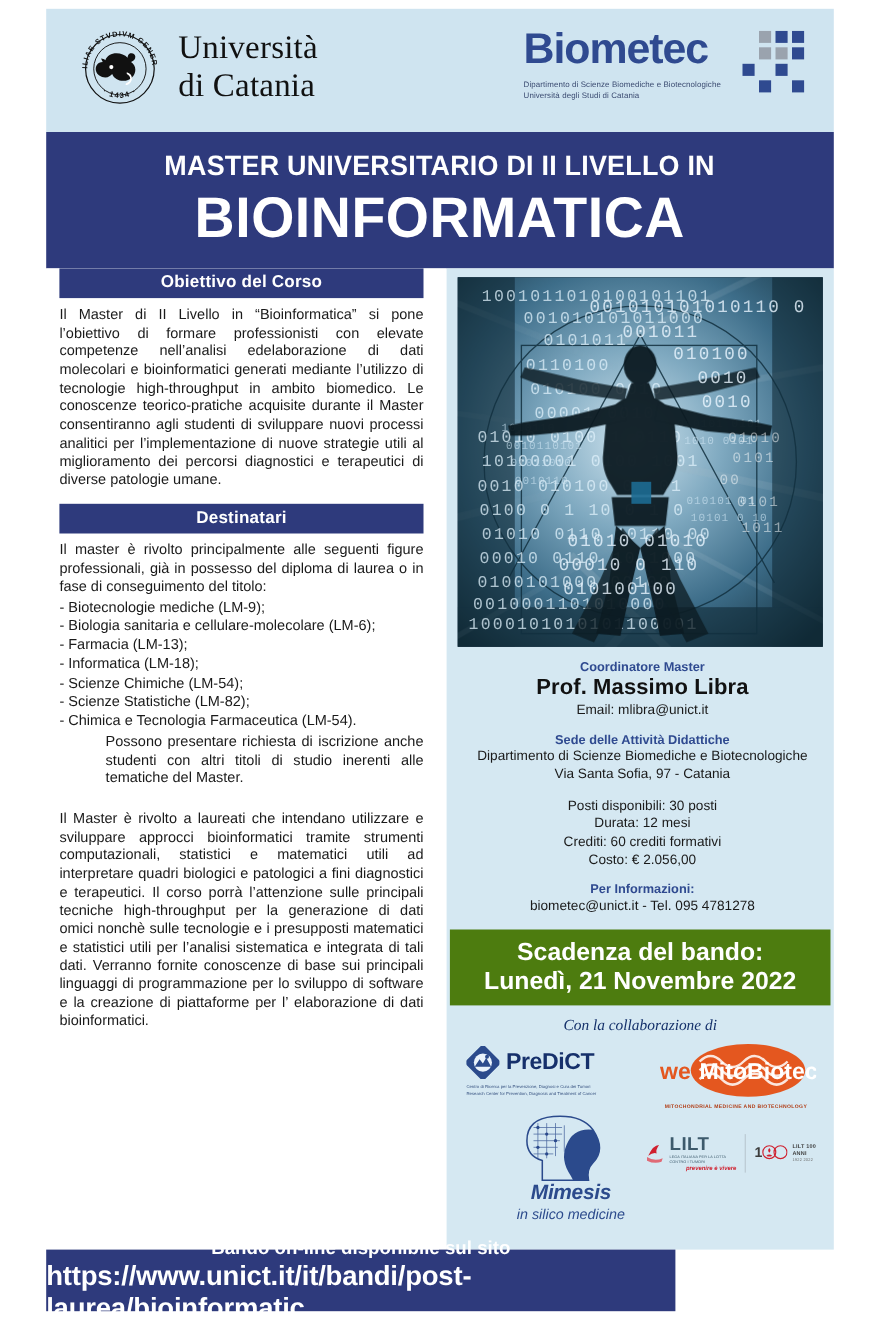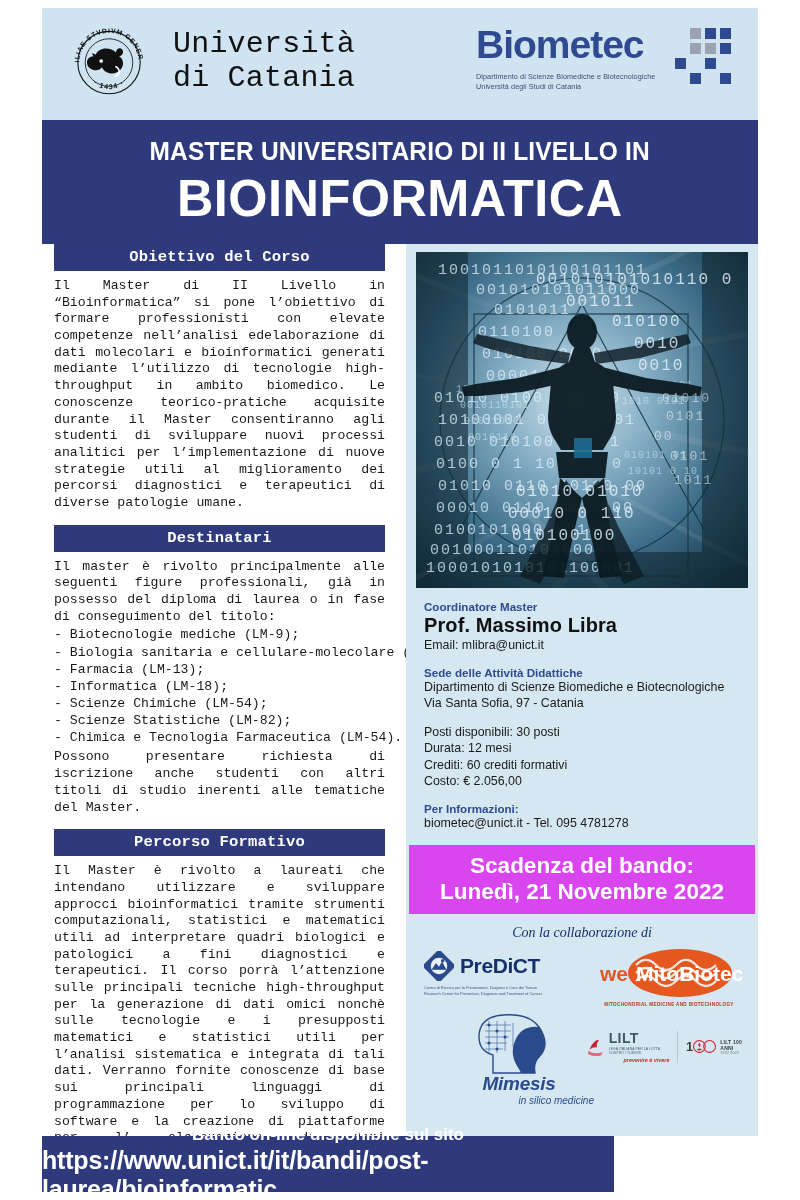--- a/index.html
+++ b/index.html
@@ -23,22 +23,22 @@
     position: absolute; left: 0; top: 0;
     width: 716px; height: 112px;
     background: #cfe4f0;
   }
   .uc-logo {
     position: absolute; left: 28px; top: 14px;
     display: flex; align-items: center; gap: 14px;
   }
   .uc-seal { width: 78px; height: 78px; flex: none; }
   .uc-words {
-    font-family: Liberation Mono, monospace;
-    color: #111; line-height: 1.0; margin-left: 11px;
+    font-family: Liberation Serif, serif;
+    color: #111; line-height: 1.0;
   }
   .uc-words .l1 { font-size: 30px; letter-spacing: .2px; }
   .uc-words .l2 { font-size: 30px; letter-spacing: .2px; margin-top: 4px; }
 
   .bmt-logo { position: absolute; right: 22px; top: 18px; width: 260px; }
   .bmt-word {
     font-family: "Liberation Sans", sans-serif;
     font-size: 39px; font-weight: 700; letter-spacing: -1px;
     color: #2f4a90; line-height: .95;
     -webkit-text-stroke: 0px;
@@ -65,21 +65,21 @@
   .title-l2 {
     font-size: 52px; font-weight: 700; letter-spacing: .5px;
     margin-top: 2px; white-space: nowrap;
     transform: scaleX(.97);
   }
 
   
   .cols { position: absolute; left: 0; top: 236px; width: 716px; height: 892px; }
   .col-left {
     position: absolute; left: 0; top: 0; width: 364px; height: 892px;
-    background: #ffffff; padding: 0 21px 0 12px; box-sizing: border-box; font-family: Liberation Mono, monospace;
+    background: #ffffff; padding: 0 21px 0 12px; box-sizing: border-box;
   }
   .col-right {
     position: absolute; left: 364px; top: 0; width: 352px; height: 892px;
     background: #d5e8f2; box-sizing: border-box;
   }
 
   .sec-head {
     background: #2e3a7c; color: #fff;
     font-size: 15.5px; font-weight: 700;
     text-align: center; padding: 4px 0 5px;
@@ -94,28 +94,28 @@
   .lst div { white-space: nowrap; }
   .gap { height: 13px; }
 
   
   .hero {
     margin: 8px 10px 0 10px; width: 332px; height: 336px;
     background: #0e2a3c; position: relative; overflow: hidden;
   }
   .hero svg { display: block; }
 
-  .rc-pad { padding: 12px 14px 0 18px; }
+  .rc-pad { padding: 12px 14px 0 18px; text-align: center; }
   .rc-label { font-size: 11.6px; font-weight: 700; color: #2f4a90; }
   .rc-name { font-size: 20px; font-weight: 700; color: #111; margin-top: 1px; letter-spacing: .1px; }
   .rc-line { font-size: 12.4px; color: #1a1a1a; line-height: 1.33; }
   .rc-gap { height: 12px; }
 
   .deadline {
-    margin: 14px 3px 0 3px; background: #d946ef; color: #fff;
+    margin: 14px 3px 0 3px; background: #4d7c0f; color: #fff;
     text-align: center; padding: 8px 0 9px;
     font-size: 22.5px; font-weight: 700; line-height: 1.15;
   }
 
   .collab-title {
     text-align: center; font-style: italic; font-size: 14px;
     color: #14306a; margin-top: 11px; font-family: "Liberation Serif", serif;
   }
   .logos { position: relative; height: 170px; margin-top: 4px; }
   .lg { position: absolute; }
@@ -204,25 +204,24 @@
       <div class="sec-body">Il master è rivolto principalmente alle seguenti figure professionali, già in possesso del diploma di laurea o in fase di conseguimento del titolo:</div>
       <div class="lst">
         <div>-  Biotecnologie mediche (LM-9);</div>
         <div>-  Biologia sanitaria e cellulare-molecolare (LM-6);</div>
         <div>-  Farmacia (LM-13);</div>
         <div>-  Informatica (LM-18);</div>
         <div>-  Scienze Chimiche (LM-54);</div>
         <div>-  Scienze Statistiche (LM-82);</div>
         <div>-  Chimica e Tecnologia Farmaceutica (LM-54).</div>
       </div>
-      <div class="sec-body" style="margin-top:3px;">Possono presentare richiesta di iscrizione anche studenti con altri titoli di studio inerenti alle tematiche del Master.</div>
+      <div class="sec-body" style="margin-top:3px;margin-left:42px;">Possono presentare richiesta di iscrizione anche studenti con altri titoli di studio inerenti alle tematiche del Master.</div>
 
       <div class="gap"></div>
 
-      <div class="sec-head">Percorso Formativo</div>
       <div class="sec-body">Il Master è rivolto a laureati che intendano utilizzare e sviluppare approcci bioinformatici tramite strumenti computazionali, statistici e matematici utili ad interpretare quadri biologici e patologici a fini diagnostici e terapeutici. Il corso porrà l’attenzione sulle principali tecniche high-throughput per la generazione di dati omici nonchè sulle tecnologie e i presupposti matematici e statistici utili per l’analisi sistematica e integrata di tali dati. Verranno fornite conoscenze di base sui principali linguaggi di programmazione per lo sviluppo di software e la creazione di piattaforme per l’ elaborazione di dati bioinformatici.</div>
     </div>
 
     <div class="col-right">
 
       <div class="hero">
         <svg width="332" height="336" viewBox="0 0 332 336">
           <defs>
             <radialGradient id="bg" cx="48%" cy="44%" r="72%">
               <stop offset="0%" stop-color="#cfe4ef"></stop>
@@ -412,32 +411,32 @@
             </g>
             <g fill="#2b4a8c">
               <circle cx="30" cy="18" r="1.5"></circle>
                 <circle cx="38" cy="24" r="1.5"></circle>
               <circle cx="46" cy="30" r="1.5"></circle>
                 <circle cx="30" cy="36" r="1.5"></circle>
               <circle cx="38" cy="42" r="1.5"></circle>
             </g>
           </svg>
           <div style="font-size:19px;font-weight:700;font-style:italic;color:#2b4a8c;letter-spacing:-.3px;margin-top:-6px;">Mimesis</div>
-          <div style="font-size:10px;font-style:italic;color:#2b4a8c;text-align:right;">in silico medicine</div>
+          <div style="font-size:13px;font-style:italic;color:#2b4a8c;">in silico medicine</div>
         </div>
 
         <div class="lg" style="left:180px; top:86px; width:160px;">
           <div style="display:flex;align-items:center;">
             <div style="display:flex;align-items:center;gap:4px;padding-right:8px;border-right:1px solid #b9c6cf;">
               <svg width="26" height="26" viewBox="0 0 34 34">
                 <path d="M6 22 q8 -18 18 -18 q-6 8 -4 14 q-6 -2 -14 4 z" fill="#d0202f"></path>
                 <path d="M4 24 q12 8 26 2 l-2 6 q-12 4 -24 -2 z" fill="#e06a76"></path>
               </svg>
               <div>
-                <div style="font-size:14px;font-weight:700;color:#3d5a6c;letter-spacing:.4px;line-height:1;">LILT</div>
+                <div style="font-size:17px;font-weight:700;color:#3d5a6c;letter-spacing:.4px;line-height:1;">LILT</div>
                 <div style="font-size:3.4px;color:#3d5a6c;letter-spacing:.1px;margin-top:2px;">LEGA ITALIANA PER LA LOTTA CONTRO I TUMORI</div>
                 <div style="font-size:5.4px;font-style:italic;font-weight:700;color:#d0202f;text-align:right;margin-top:2px;">prevenire è vivere</div>
               </div>
             </div>
             <div style="display:flex;align-items:center;gap:4px;padding-left:8px;">
               <svg width="42" height="24" viewBox="0 0 56 32">
                 <text x="0" y="24" font-family="'Liberation Sans',sans-serif" font-size="24" font-weight="700" fill="#3d3d3d">1</text>
                 <circle cx="25" cy="15" r="11" fill="none" stroke="#d0202f" stroke-width="2"></circle>
                 <circle cx="44" cy="15" r="11" fill="none" stroke="#d0202f" stroke-width="2"></circle>
                 <path d="M25 8 q4 4 0 8 q-4 -4 0 -8 z" fill="#d0202f"></path>

